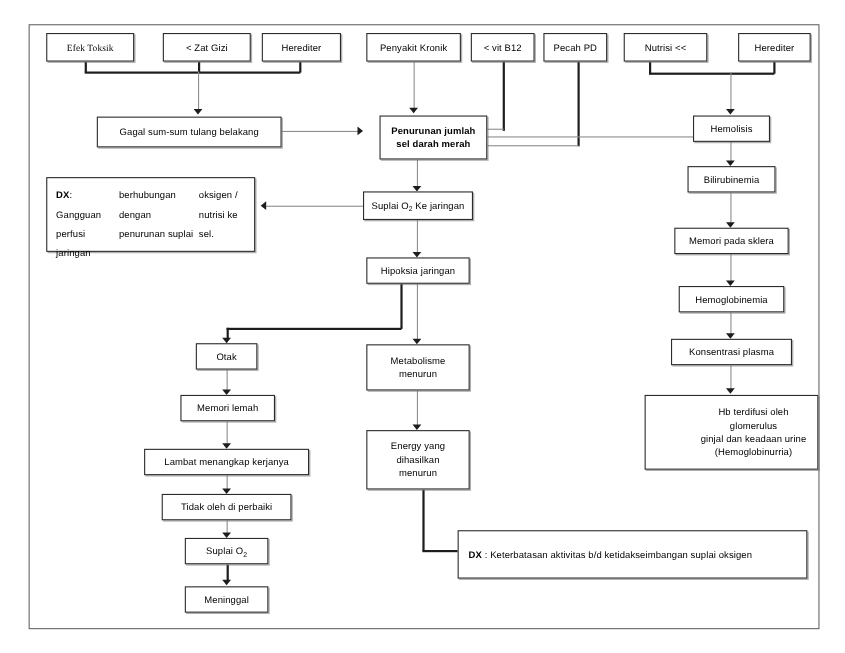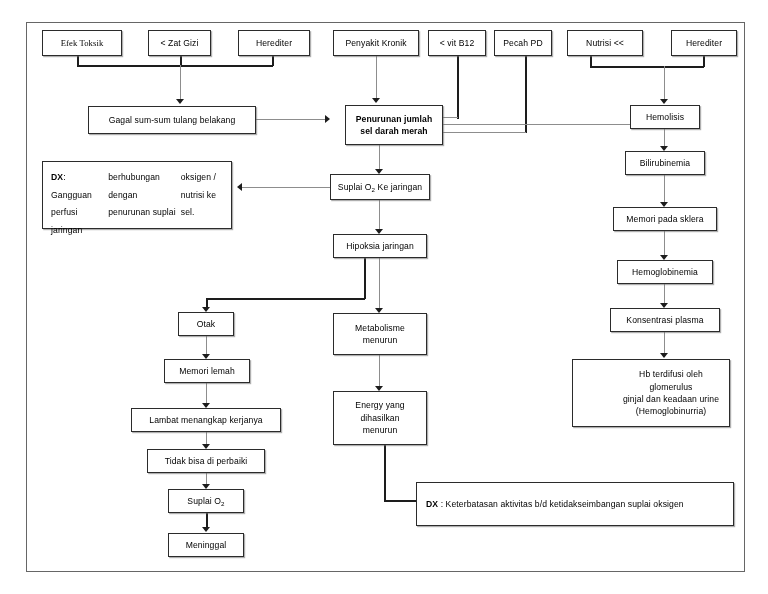--- a/index.html
+++ b/index.html
@@ -97,21 +97,21 @@
 <body>
 
 <div id="canvas">
 
   <div class="frame"></div>
 
   <div class="node" style="left:42px;top:30px;width:80px;height:26px;font-family:Liberation Serif, serif;">
     <span class="txt">Efek Toksik</span>
   </div>
 
-  <div class="node" style="left:148px;top:30px;width:63px;height:26px;">
+  <div class="node" style="left:148px;top:30px;width:80px;height:26px;">
     <span class="txt">&lt; Zat Gizi</span>
   </div>
 
   <div class="node" style="left:238px;top:30px;width:72px;height:26px;">
     <span class="txt">Herediter</span>
   </div>
 
   <div class="node" style="left:333px;top:30px;width:86px;height:26px;">
     <span class="txt">Penyakit Kronik</span>
   </div>
@@ -199,21 +199,21 @@
   <div class="ln v" style="left:664px;top:284px;height:21px;"></div>
   <div class="arw down" style="left:660px;top:303px;"></div>
 
   <div class="node" style="left:610px;top:308px;width:110px;height:24px;">
     <span class="txt">Konsentrasi plasma</span>
   </div>
 
   <div class="ln v" style="left:664px;top:332px;height:23px;"></div>
   <div class="arw down" style="left:660px;top:353px;"></div>
 
-  <div class="node multi" style="left:572px;top:359px;width:158px;height:68px;padding-left:44px;">
+  <div class="node multi" style="left:586px;top:359px;width:158px;height:68px;padding-left:44px;">
     <span class="txt">Hb terdifusi oleh glomerulus</span>
     <span class="txt">ginjal dan keadaan urine</span>
     <span class="txt">(Hemoglobinurria)</span>
   </div>
 
   <div class="ln v" style="left:379px;top:145px;height:26px;"></div>
   <div class="arw down" style="left:375px;top:169px;"></div>
 
   <div class="node" style="left:330px;top:174px;width:100px;height:26px;">
     <span class="txt"><span>Suplai O</span><sub>2</sub><span> Ke jaringan</span></span>
@@ -279,21 +279,21 @@
   <div class="arw down" style="left:202px;top:403px;"></div>
 
   <div class="node" style="left:131px;top:408px;width:150px;height:24px;">
     <span class="txt">Lambat menangkap kerjanya</span>
   </div>
 
   <div class="ln v" style="left:206px;top:432px;height:14px;"></div>
   <div class="arw down" style="left:202px;top:444px;"></div>
 
   <div class="node" style="left:147px;top:449px;width:118px;height:24px;">
-    <span class="txt">Tidak bisa di perbaiki</span>
+    <span class="txt">Tidak oleh di perbaiki</span>
   </div>
 
   <div class="ln v" style="left:206px;top:473px;height:13px;"></div>
   <div class="arw down" style="left:202px;top:484px;"></div>
 
   <div class="node" style="left:168px;top:489px;width:76px;height:24px;">
     <span class="txt"><span>Suplai O</span><sub>2</sub></span>
   </div>
 
   <div class="ln v dark" style="left:206px;top:513px;height:16px;"></div>

